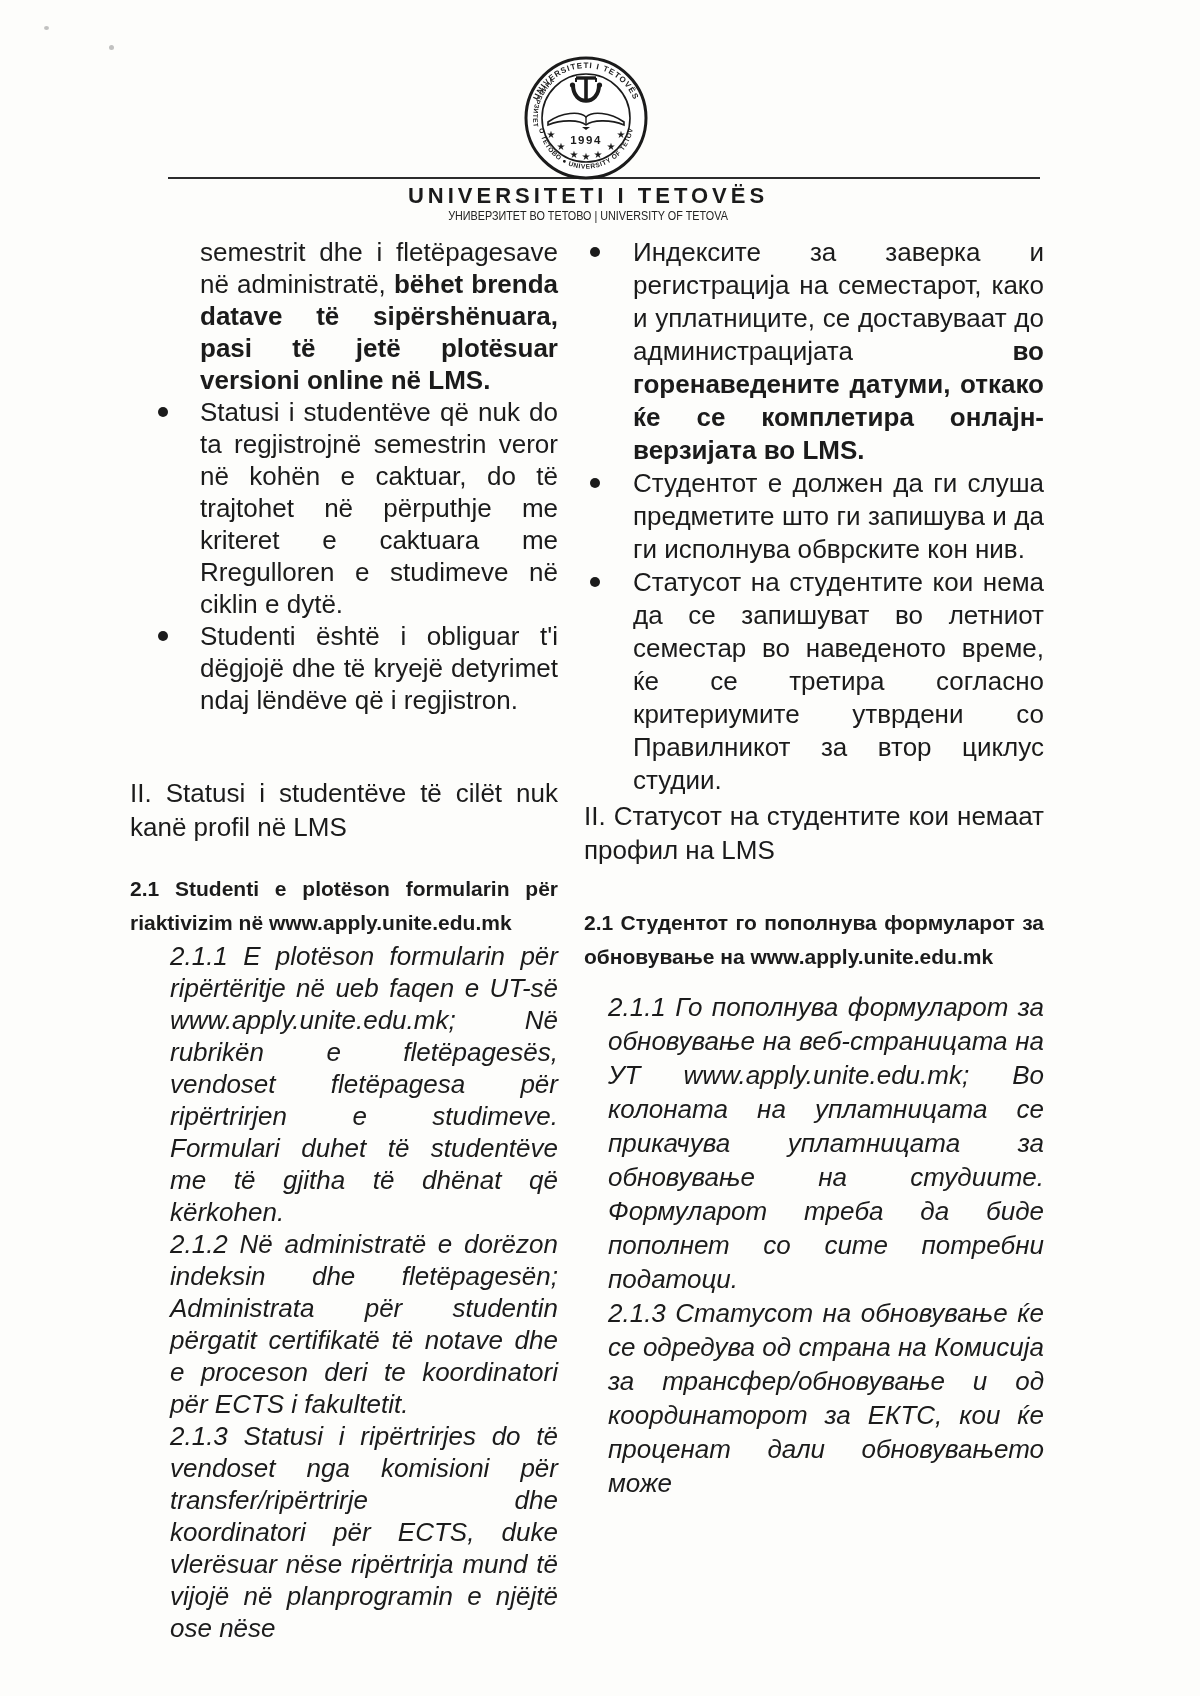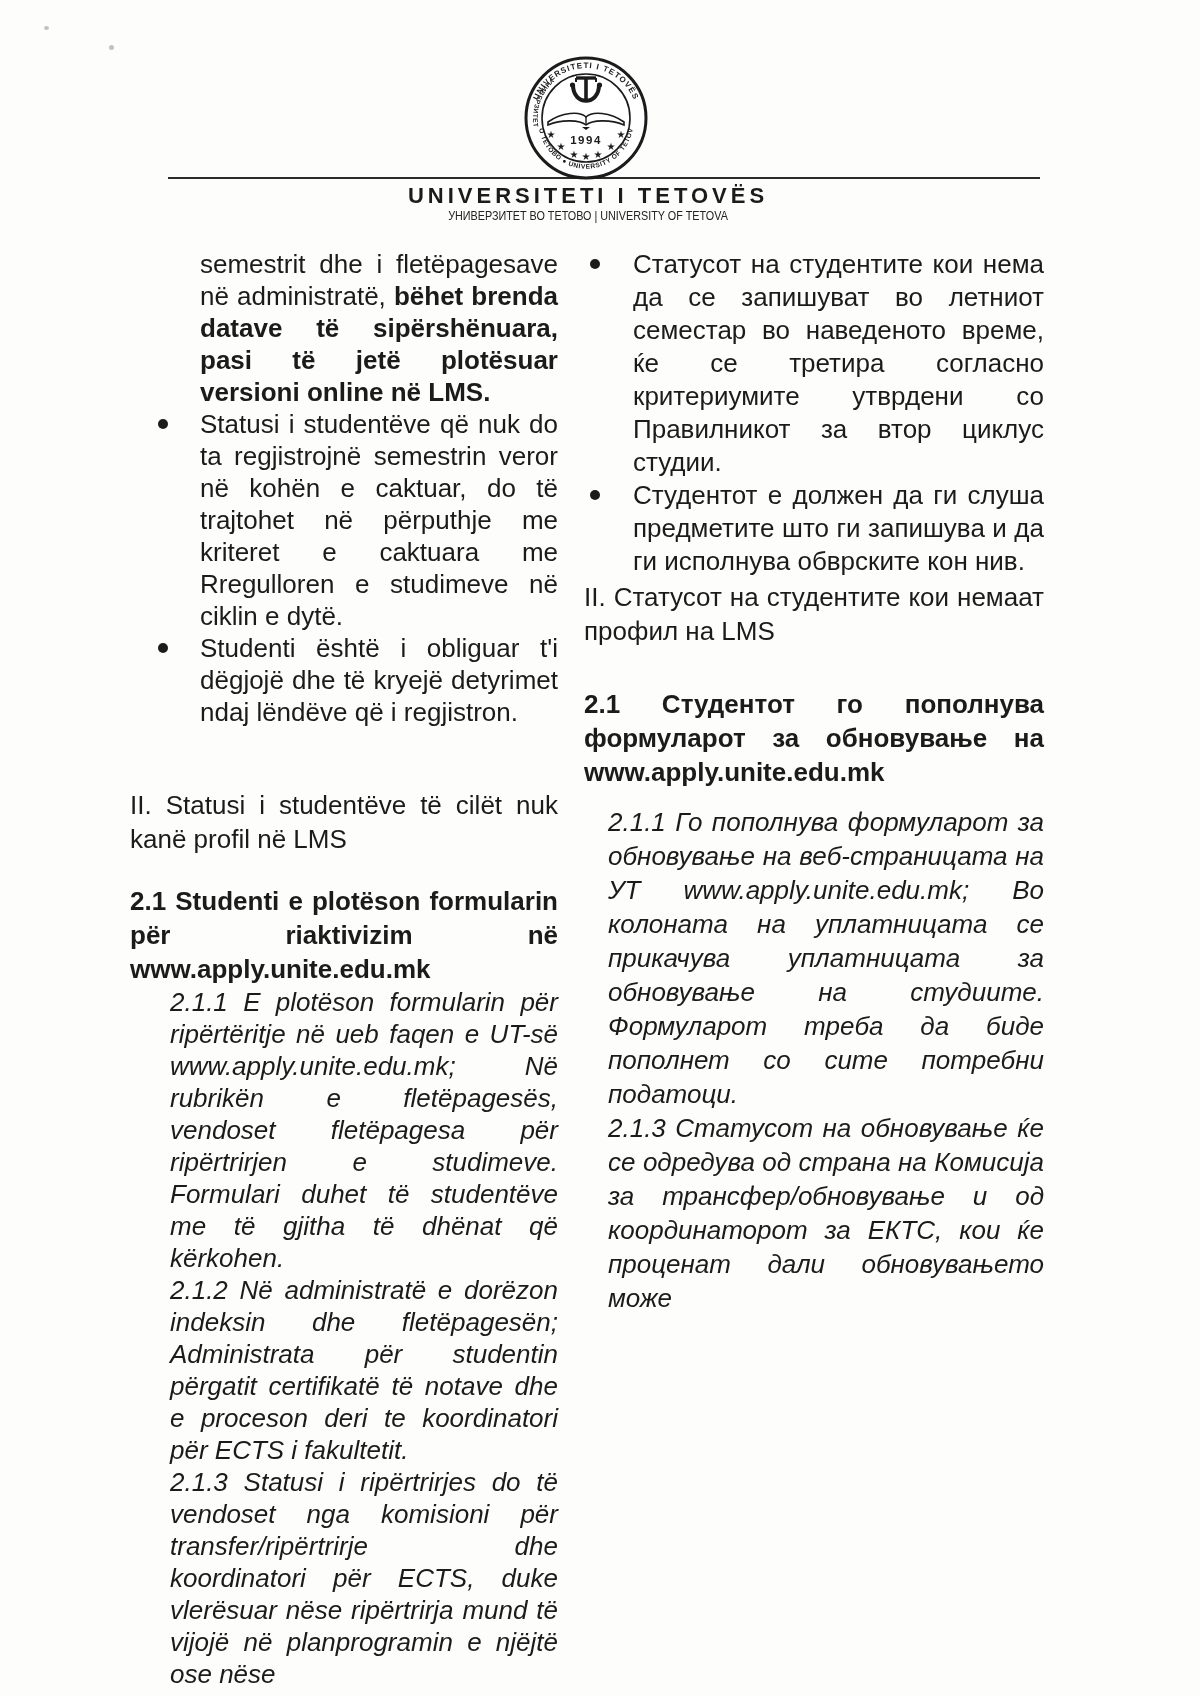--- a/index.html
+++ b/index.html
@@ -10,39 +10,39 @@
   }
   .speck { position:absolute; border-radius:50%; background:#8f8f8f; opacity:.55; }
   .speck1 { left:44px; top:26px; width:5px; height:4px; }
   .speck2 { left:109px; top:45px; width:5px; height:5px; }
   .rule { position:absolute; left:168px; top:177px; width:872px; height:2px; background:#2c2c2c; }
   .seal { position:absolute; left:522px; top:52px; width:128px; height:132px; }
   .title-block { position:absolute; left:188px; top:184px; width:800px; text-align:center; line-height:1.1; }
   .title { font-size:22px; font-weight:700; letter-spacing:4px; white-space:nowrap; }
   .subtitle { font-size:13.5px; margin-top:1px; white-space:nowrap;
               transform:scaleX(0.8); transform-origin:center top; color:#222; }
-  .col { position:absolute; top:248px; font-size:26px; }
+  .col { position:absolute; top:236px; font-size:26px; }
   .col-left  { left:130px; width:428px; line-height:32px; }
   .col-right { left:584px; width:460px; line-height:33px; }
   .just { text-align:justify; text-align-last:left; }
   p { margin:0; }
   .cont { padding-left:70px; }
   ul.bullets { list-style:none; margin:0; padding:0; }
   li.bullet { position:relative; text-align:justify; text-align-last:left; }
   .col-left  li.bullet { padding-left:70px; }
   .col-right li.bullet { padding-left:49px; }
   li.bullet::before { content:""; position:absolute; top:11px; width:10px; height:10px;
                       border-radius:50%; background:#1b1b1b; }
   .col-left  li.bullet::before { left:28px; }
   .col-right li.bullet::before { left:6px; }
   .b { font-weight:700; }
   h3.section { font-size:26px; font-weight:400; margin:0; line-height:34px; }
   .col-left  h3.section { margin-top:60px; }
   .col-right h3.section { margin-top:2px; }
-  h4.sub { font-size:26px; font-weight:700; margin:0; line-height:34px; }
+  h4.sub { font-size:21px; font-weight:700; margin:0; line-height:34px; }
   .col-left  h4.sub { margin-top:28px; }
   .col-right h4.sub { margin-top:39px; }
   .item { font-style:italic; }
   .col-left  .item { padding-left:40px; line-height:32px; }
   .col-right .item { padding-left:24px; line-height:34px; }
   .col-right .item.first-gap { margin-top:16px; }
   svg text { fill:#1b1b1b; }
 </style>
 </head>
 <body>
@@ -113,22 +113,23 @@
 
     <h4 class="sub just">2.1 Studenti e plotëson formularin për riaktivizim në www.apply.unite.edu.mk</h4>
 
     <p class="item just">2.1.1 E plotëson formularin për ripërtëritje në ueb faqen e UT-së www.apply.unite.edu.mk; Në rubrikën e fletëpagesës, vendoset fletëpagesa për ripërtrirjen e studimeve. Formulari duhet të studentëve me të gjitha të dhënat që kërkohen.</p>
     <p class="item just">2.1.2 Në administratë e dorëzon indeksin dhe fletëpagesën; Administrata për studentin përgatit certifikatë të notave dhe e proceson deri te koordinatori për ECTS i fakultetit.</p>
     <p class="item just">2.1.3 Statusi i ripërtrirjes do të vendoset nga komisioni për transfer/ripërtrirje dhe koordinatori për ECTS, duke vlerësuar nëse ripërtrirja mund të vijojë në planprogramin e njëjtë ose nëse</p>
   </div>
 
   <div class="col col-right">
     <ul class="bullets">
+      <li class="bullet"><span>Индексите за заверка и регистрација на семестарот, како и уплатниците, се доставуваат до администрацијата </span><span class="b">во горенаведените датуми, откако ќе се комплетира онлајн-верзијата во LMS.</span></li>
+      <li class="bullet"><span>Студентот е должен да ги слуша предметите што ги запишува и да ги исполнува обврските кон нив.</span></li>
       <li class="bullet"><span>Статусот на студентите кои нема да се запишуват во летниот семестар во наведеното време, ќе се третира согласно критериумите утврдени со Правилникот за втор циклус студии.</span></li>
-      <li class="bullet"><span>Студентот е должен да ги слуша предметите што ги запишува и да ги исполнува обврските кон нив.</span></li>
     </ul>
 
     <h3 class="section just">II. Статусот на студентите кои немаат профил на LMS</h3>
 
     <h4 class="sub just">2.1 Студентот го пополнува формуларот за обновување на www.apply.unite.edu.mk</h4>
 
     <p class="item just first-gap">2.1.1 Го пополнува формуларот за обновување на веб-страницата на УТ www.apply.unite.edu.mk; Во колоната на уплатницата се прикачува уплатницата за обновување на студиите. Формуларот треба да биде пополнет со сите потребни податоци.</p>
     <p class="item just">2.1.3 Статусот на обновување ќе се одредува од страна на Комисија за трансфер/обновување и од координаторот за ЕКТС, кои ќе проценат дали обновувањето може</p>
   </div>
 

